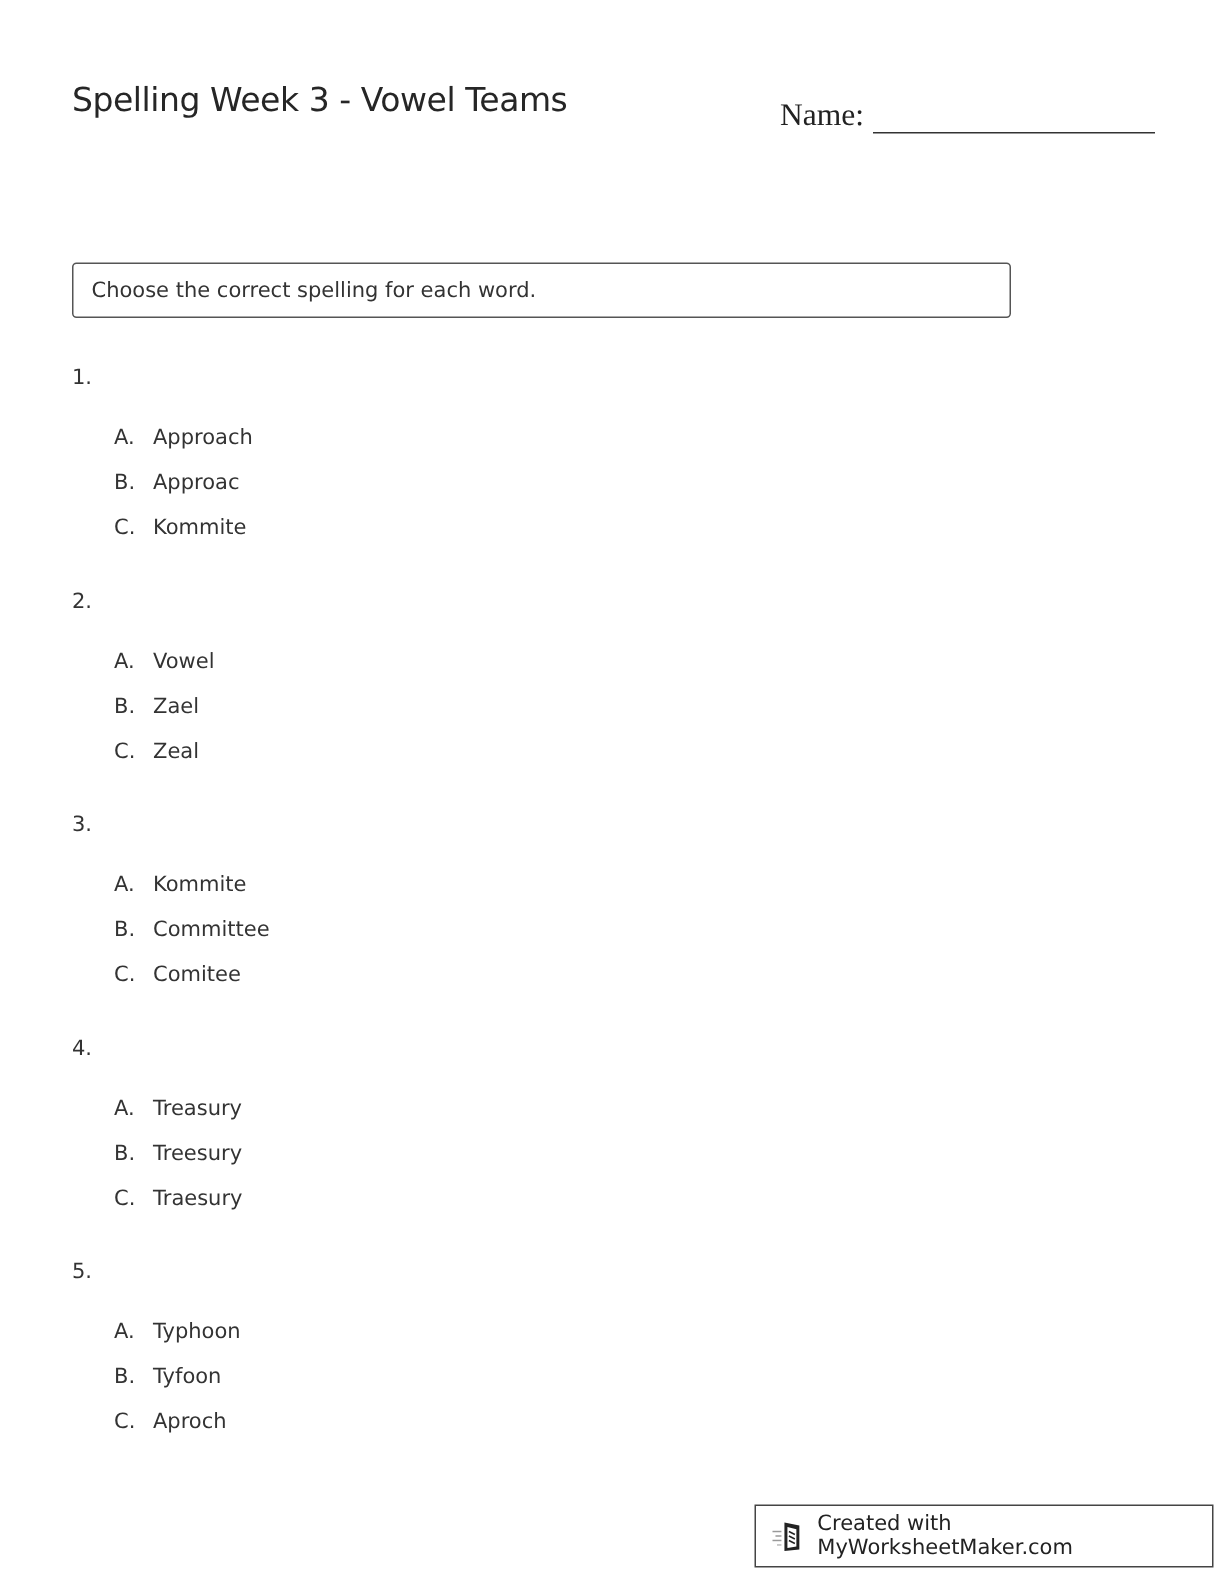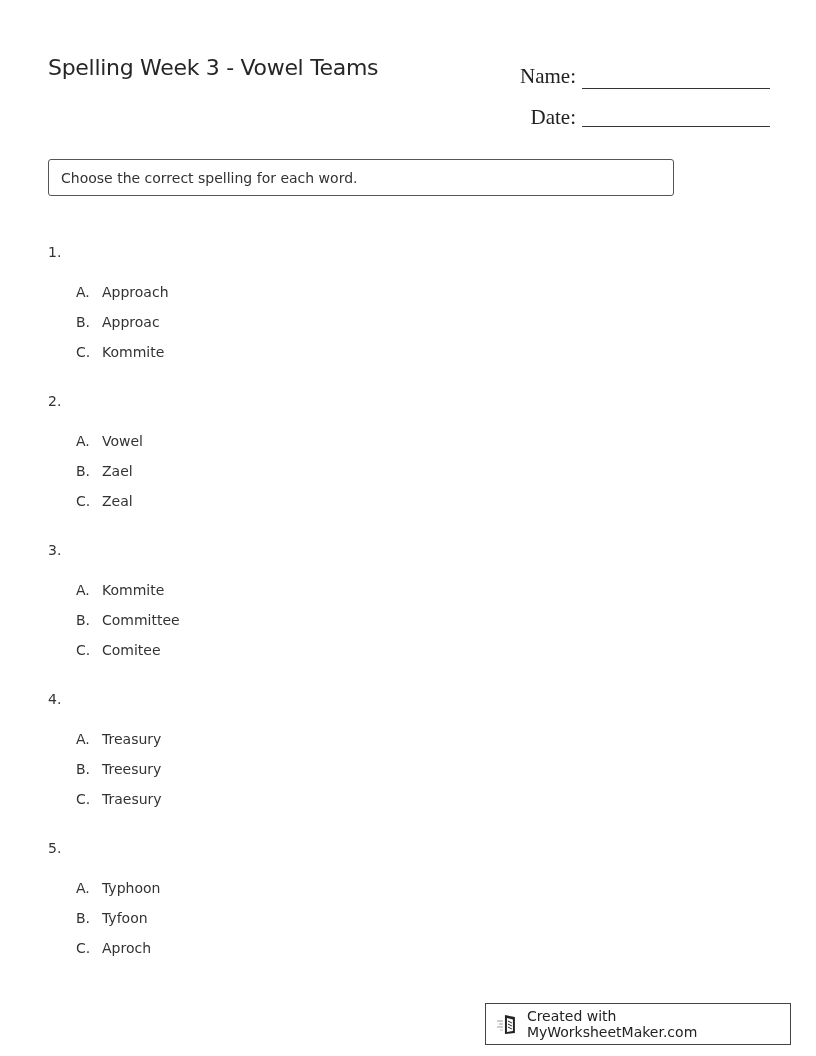--- a/index.html
+++ b/index.html
@@ -15,51 +15,47 @@
   .fields { position: absolute; left: 500px; top: 52px; width: 270px; }
   .field { display: flex; align-items: flex-end; height: 38px; }
   .field-label {
     width: 76px; text-align: right; padding-right: 6px;
     font-family: "Liberation Serif", "DejaVu Serif", serif; font-size: 21px; color: #222;
     line-height: 22px;
   }
   .field-line { flex: 1; border-bottom: 1.5px solid #333; height: 24px; margin-bottom: 1px; }
   .field:first-child .field-label { margin-bottom: 3px; }
   .instructions {
-    position: absolute; left: 48px; top: 159px; width: 626px; height: 37px;
+    position: absolute; left: 48px; top: 175px; width: 626px; height: 37px;
     border: 1.5px solid #555; border-radius: 3px; box-sizing: border-box;
     padding: 0 12px; display: flex; align-items: center;
     font-size: 14px; color: #333;
   }
   .questions { position: absolute; left: 48px; top: 240px; width: 720px; }
   .question { height: 149px; position: relative; }
   .q-num { position: absolute; left: 0; top: 4px; font-size: 14px; color: #333; }
   .options { position: absolute; left: 28px; top: 44px; }
   .option { display: flex; height: 29.8px; font-size: 14px; color: #333; }
   .opt-letter { width: 26px; }
   .footer {
-    position: absolute; left: 485px; top: 1003px; width: 306px; height: 42px;
+    position: absolute; left: 503px; top: 1003px; width: 306px; height: 42px;
     border: 1.5px solid #444; box-sizing: border-box;
     display: flex; align-items: center; padding-left: 10px;
     font-size: 14px; color: #222;
   }
   .footer-icon { width: 24px; height: 24px; margin-right: 7px; }
 </style>
 </head>
 <body>
 
 <h1 class="title">Spelling Week 3 - Vowel Teams</h1>
 
 <div class="fields">
   <div class="field">
     <span class="field-label">Name:</span>
-    <span class="field-line"></span>
-  </div>
-  <div class="field">
-    <span class="field-label">Date:</span>
     <span class="field-line"></span>
   </div>
 </div>
 
 <div class="instructions">
   <span>Choose the correct spelling for each word.</span>
 </div>
 
 <div class="questions">
   <div class="question">

